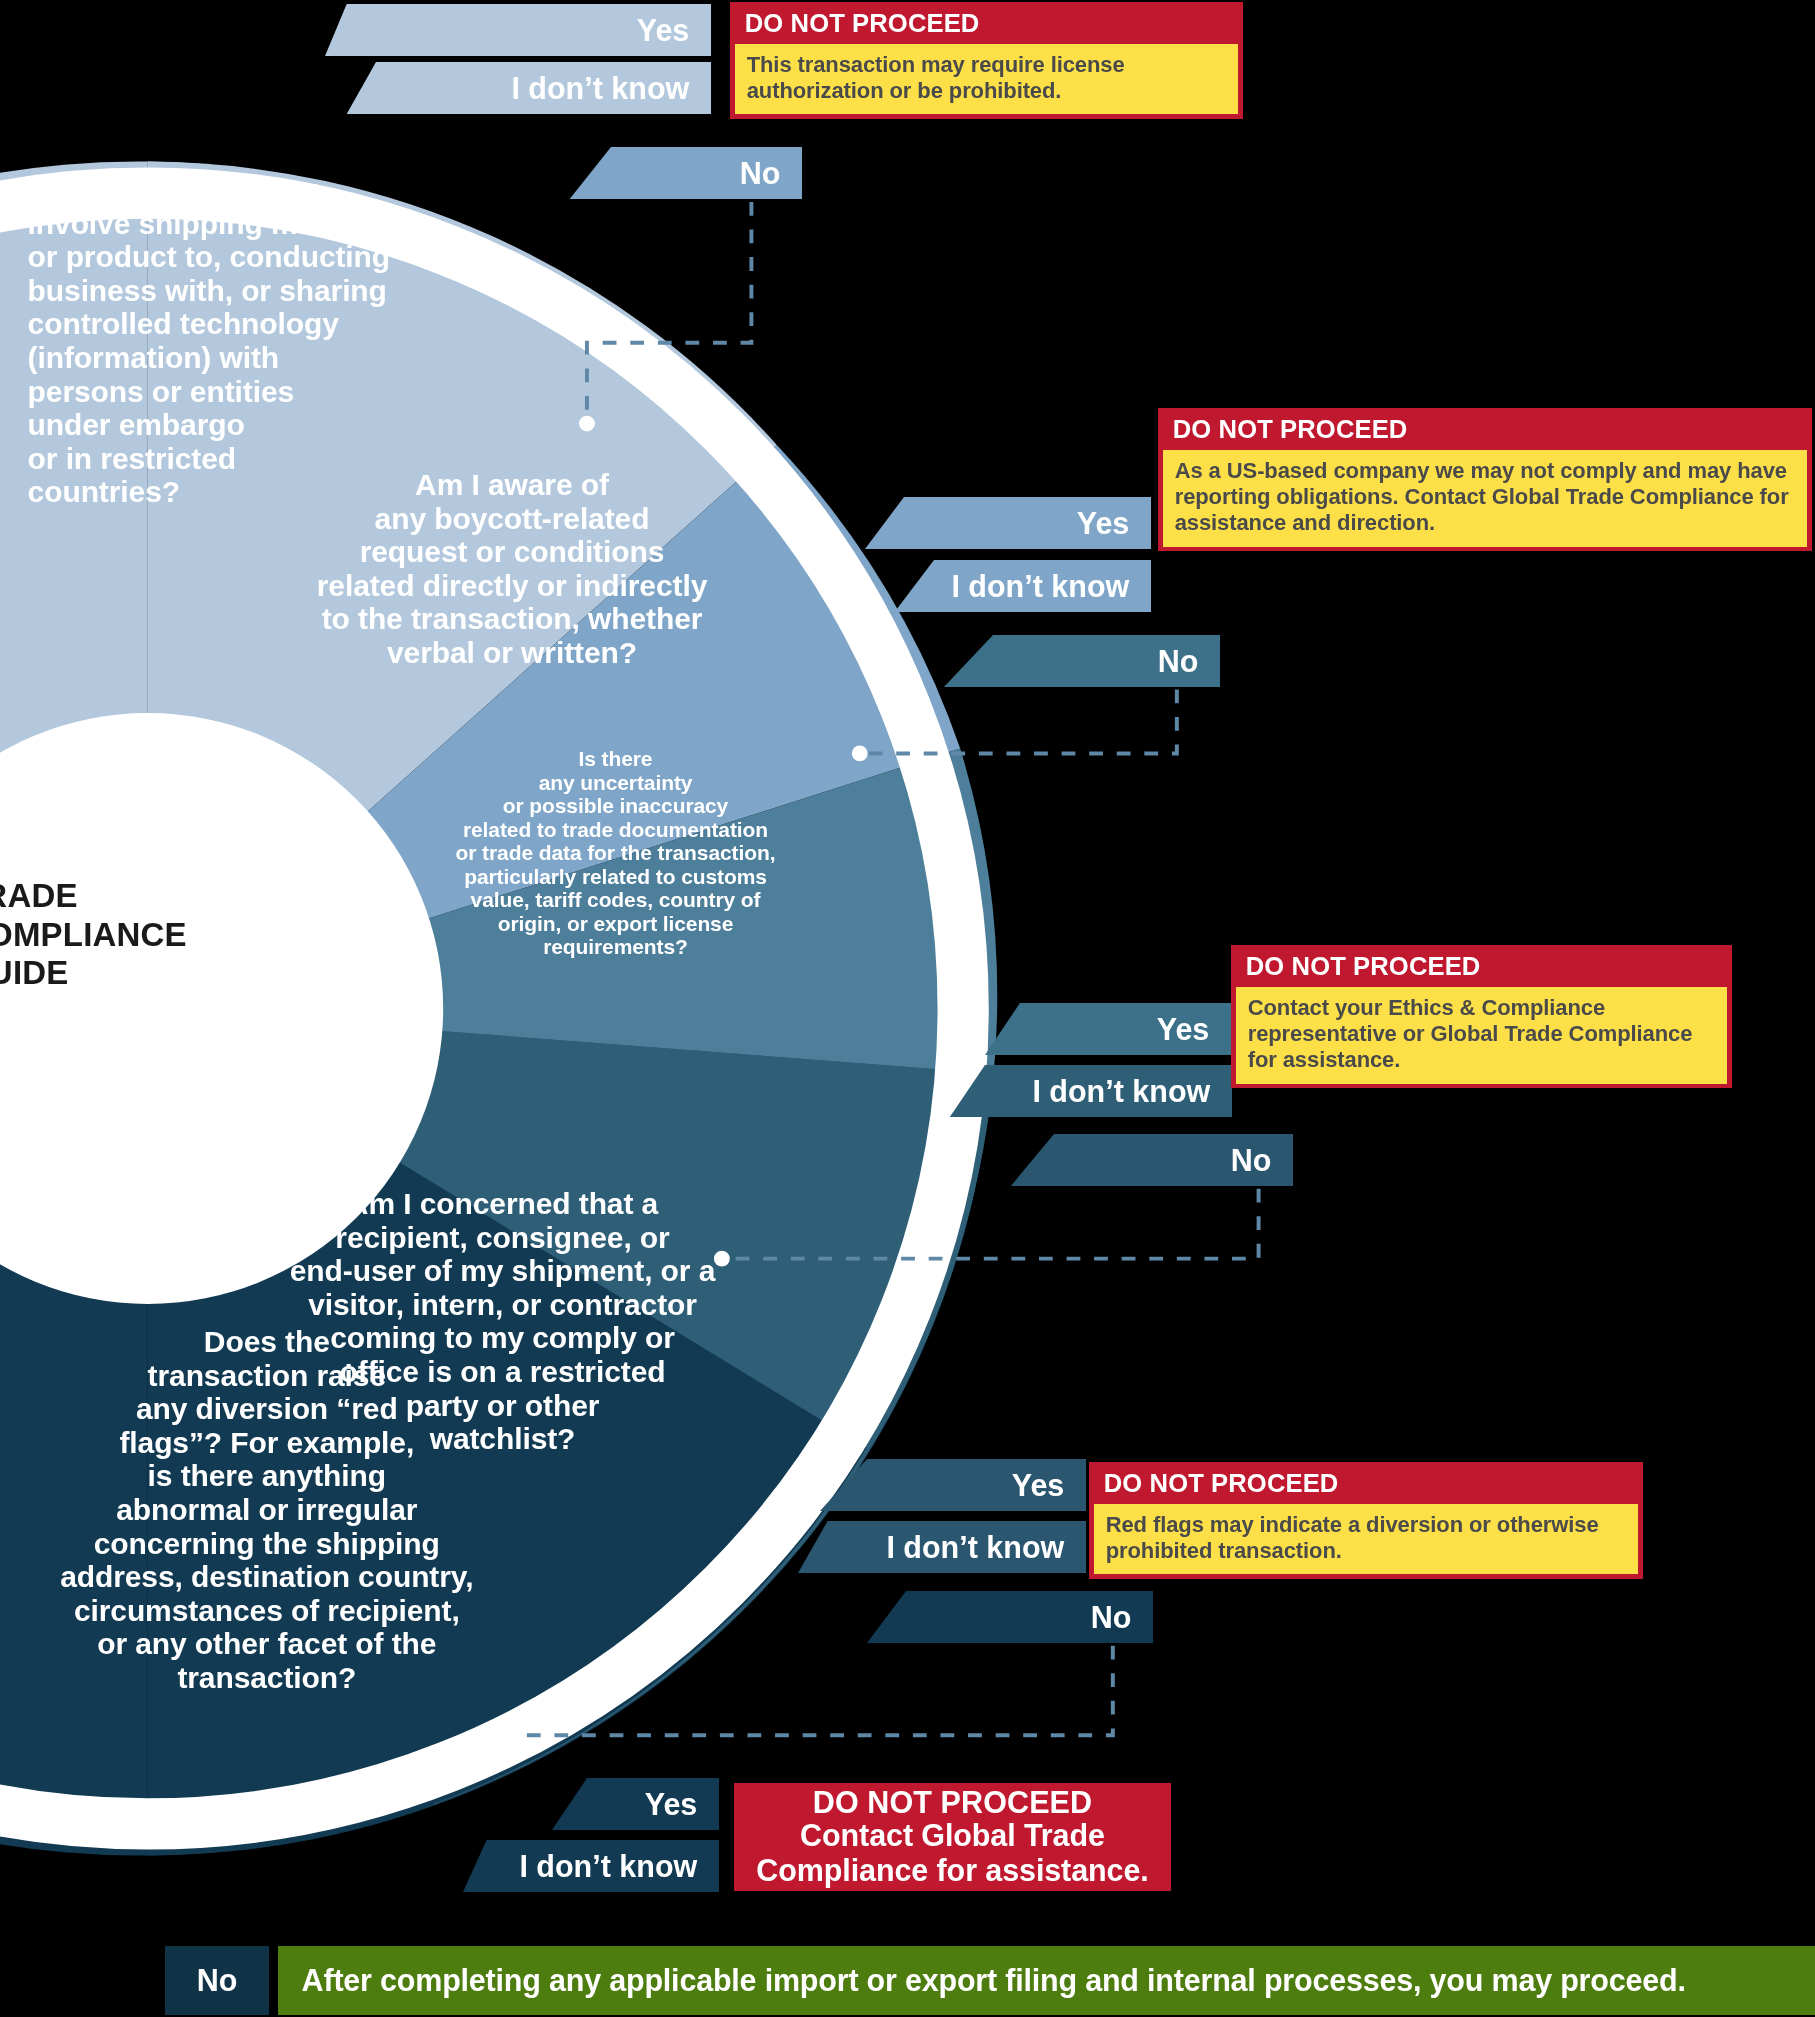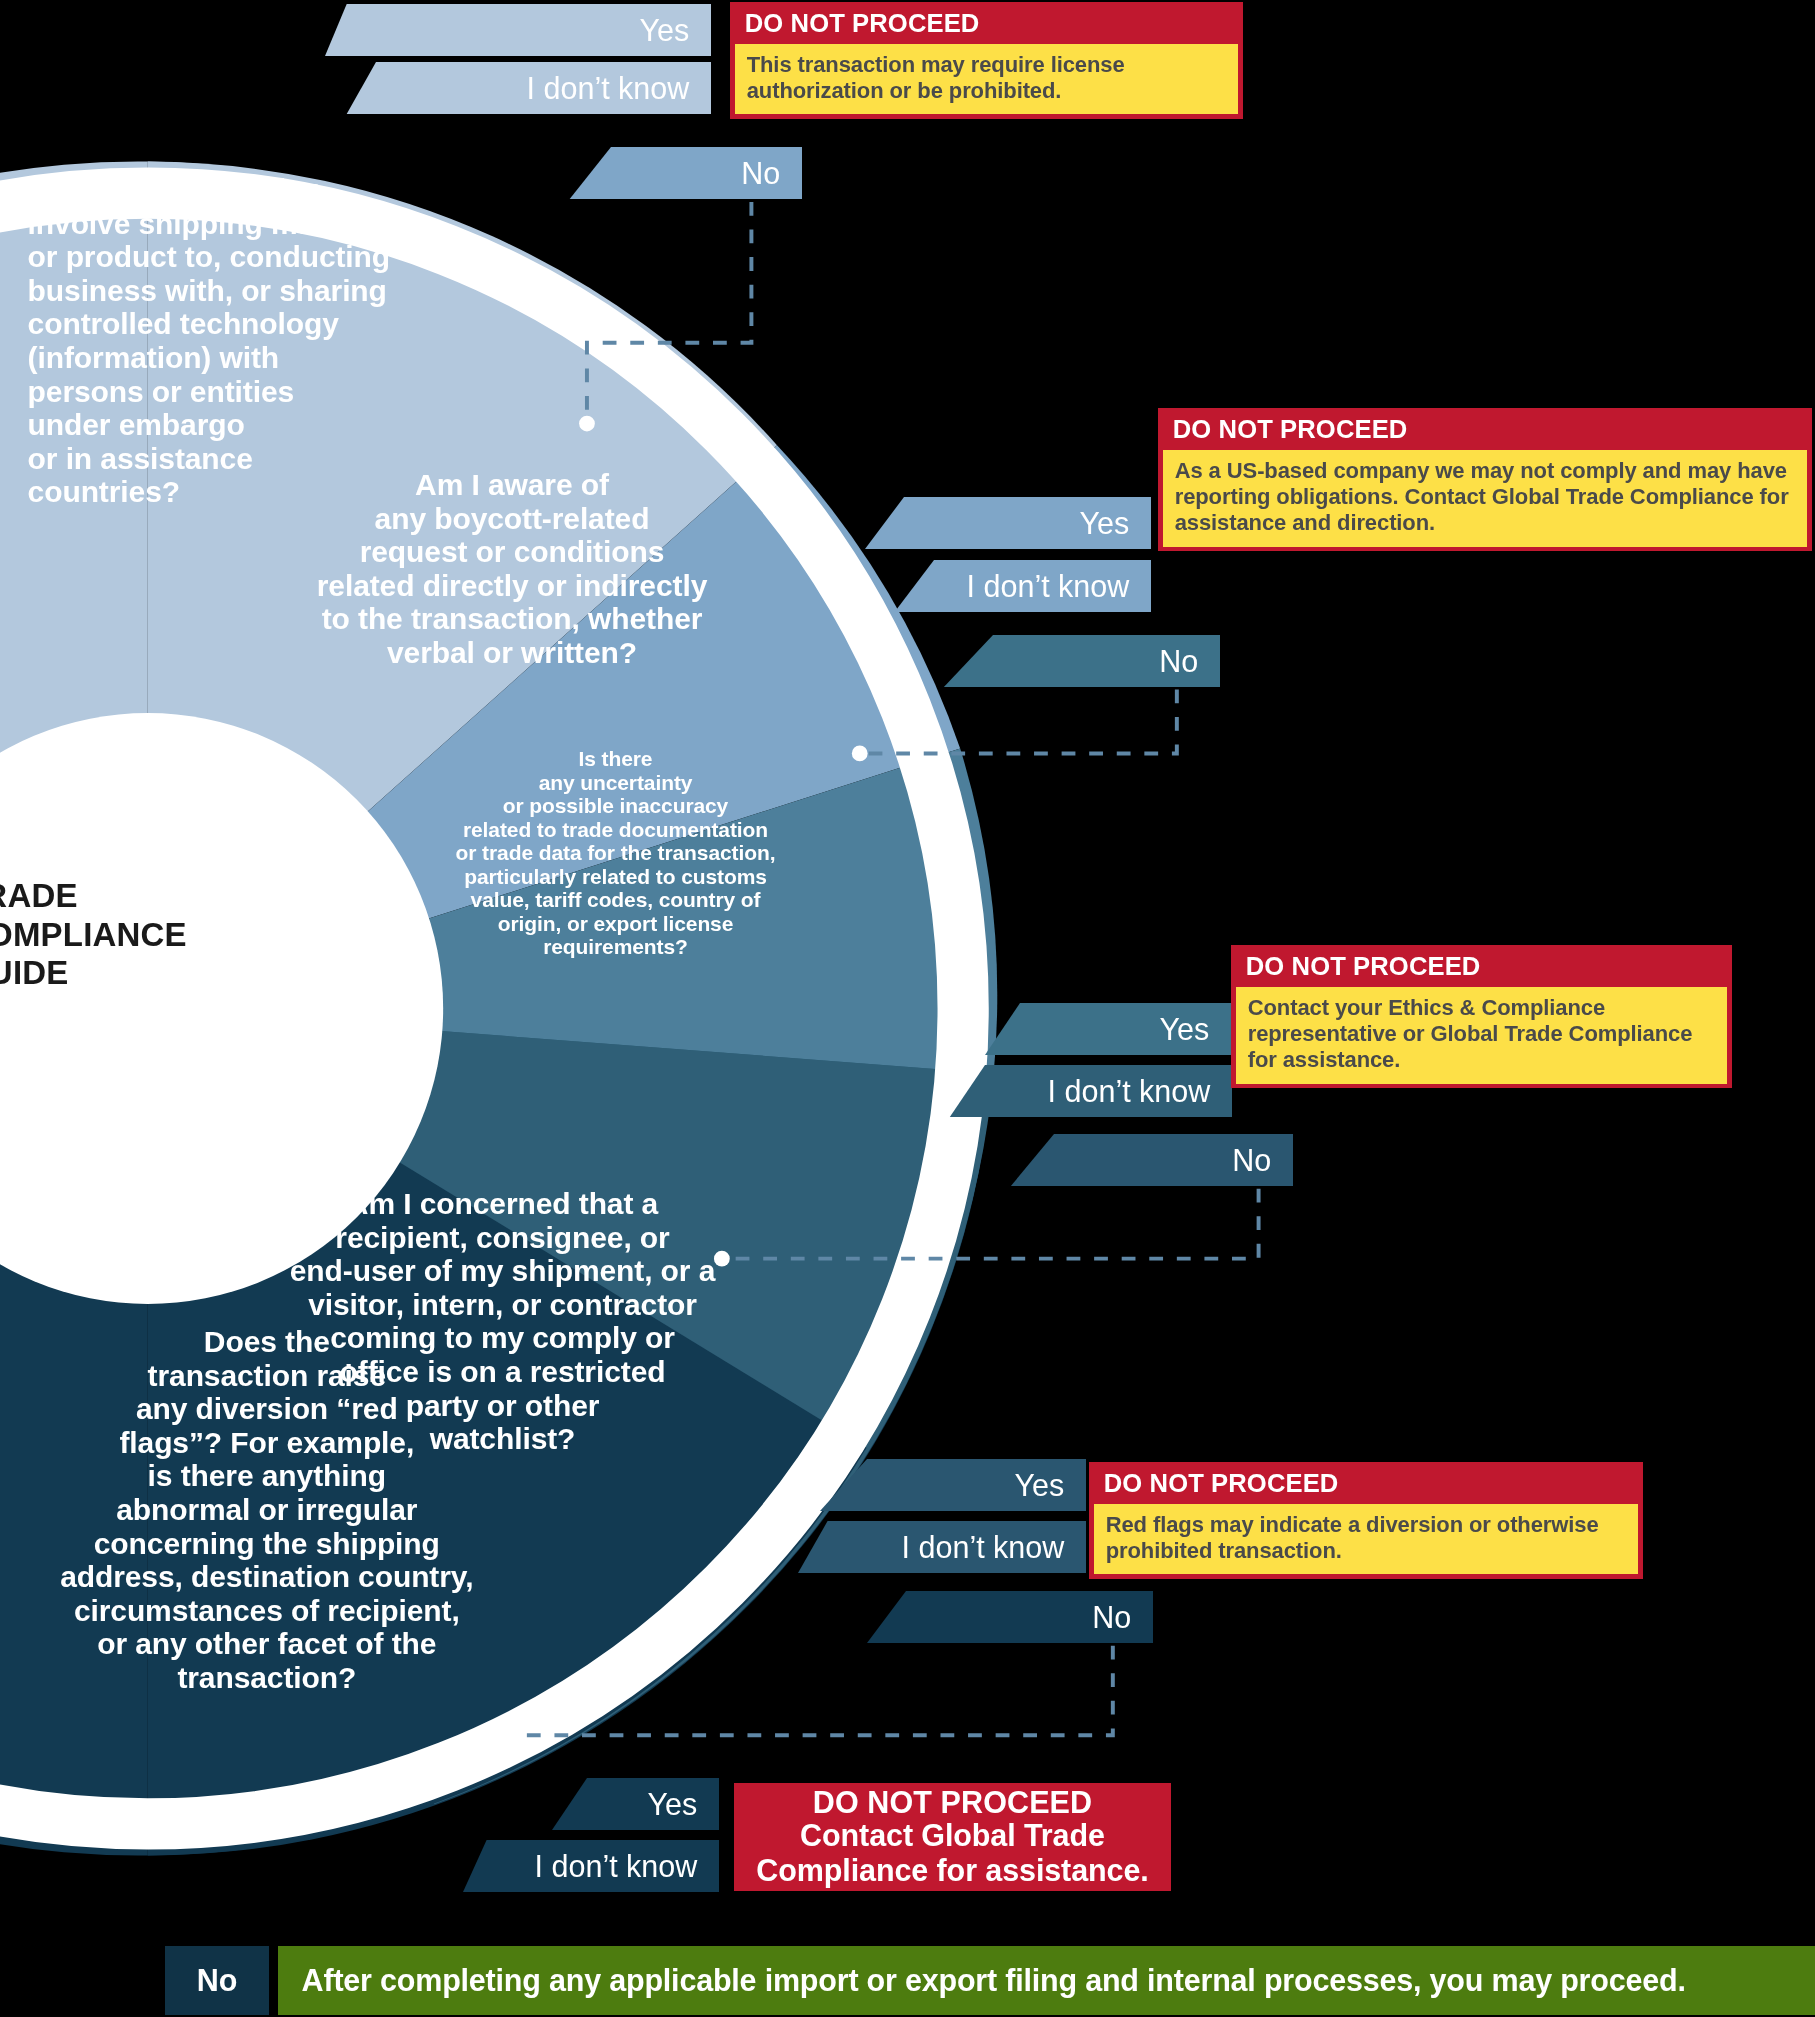--- a/index.html
+++ b/index.html
@@ -36,21 +36,21 @@
     font-size:33px;font-weight:700;color:#1a1a1a;line-height:1.17;
     letter-spacing:0.2px;text-align:left;white-space:pre-line;
   }
 
   
   .chip{
     position:absolute;
     display:flex;align-items:center;justify-content:flex-end;
     box-sizing:border-box;
     padding-right:21.7px;
-    font-size:30.5px;font-weight:400;color:#fff;
+    font-size:30.5px;font-weight:700;color:#fff;
     line-height:1;
   }
 
   
   .alert{
     position:absolute;box-sizing:border-box;
     background:#c0182f;
     padding:4.9px;
   }
   .alert .hdr{
@@ -140,21 +140,21 @@
 GUIDE</div>
 
   <div class="wedge-label" id="q1-label">Does the transaction
 involve shipping materials
 or product to, conducting
 business with, or sharing
 controlled technology
 (information) with
 persons or entities
 under embargo
-or in assistance
+or in restricted
 countries?</div>
   <div class="wedge-label" id="q2-label">Am I aware of
 any boycott-related
 request or conditions
 related directly or indirectly
 to the transaction, whether
 verbal or written?</div>
   <div class="wedge-label" id="q3-label">Is there
 any uncertainty
 or possible inaccuracy

